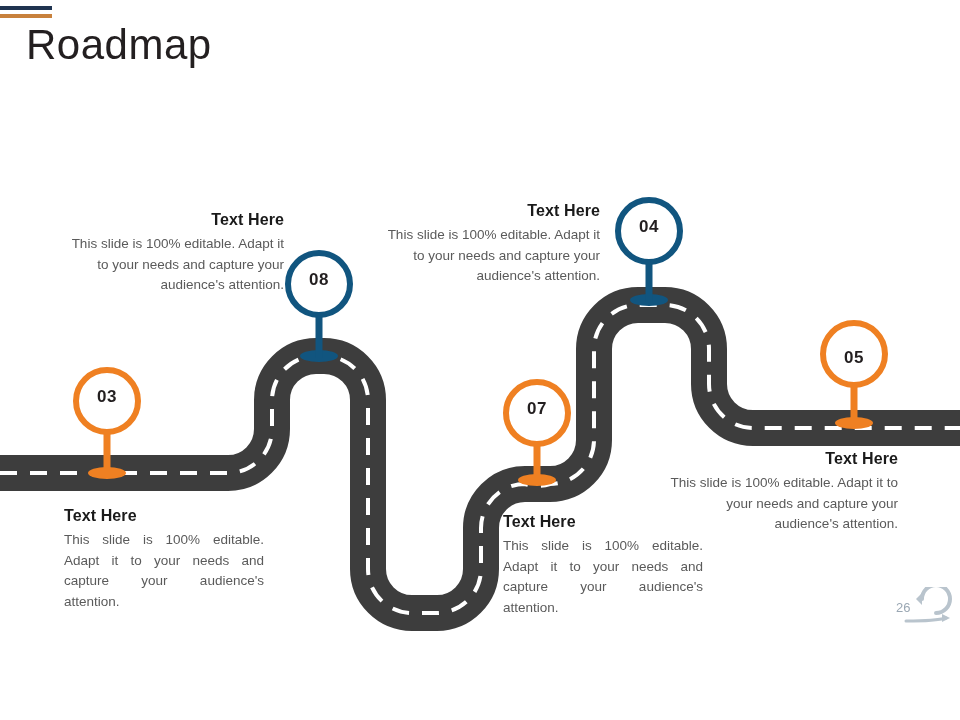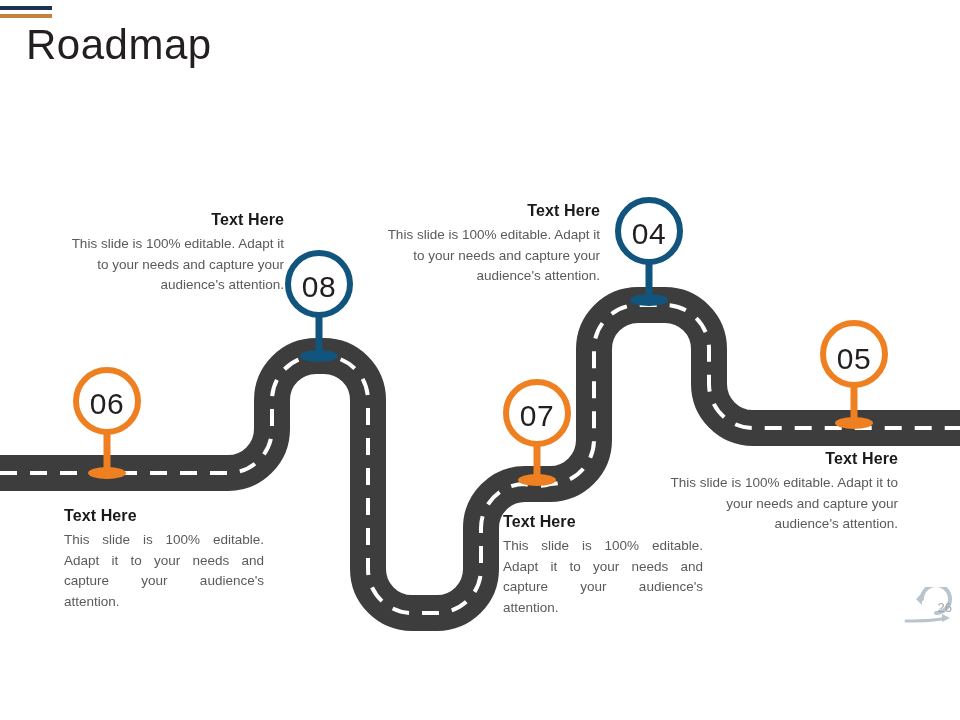--- a/index.html
+++ b/index.html
@@ -57,22 +57,22 @@
   
   .pin {
     position: absolute;
   }
   .pin-svg { display: block; }
   .pin-number {
     position: absolute;
     left: 0;
     width: 100%;
     text-align: center;
-    font-size: 30px;
-    font-weight: normal;
+    font-size: 17px;
+    font-weight: bold;
     color: #231f20;
     letter-spacing: 0.5px;
   }
 
   
   .text-block {
     position: absolute;
   }
   .tb-title {
     font-size: 16px;
@@ -98,21 +98,21 @@
     right: 8px;
     bottom: 4px;
     width: 56px;
     height: 44px;
   }
   #page-number-text {
     position: absolute;
     left: 0;
     top: 13px;
     width: 56px;
-    text-align: right;
+    text-align: left;
     font-size: 13px;
     color: #9aa7b3;
   }
 </style>
 </head>
 <body>
 
 <div id="slide">
 
   <div id="accent-bars">
@@ -173,21 +173,21 @@
              L 960,428" fill="none" stroke="#ffffff" stroke-width="4" stroke-dasharray="17 13" stroke-linecap="butt"></path>
   </svg>
 
   <div class="pin" style="left:71px; top:365px; width:72px; height:118px;">
     <svg class="pin-svg" width="72" height="118" viewBox="0 0 72 118">
       <ellipse cx="36" cy="108" rx="19" ry="6" fill="#ef8022"></ellipse>
       <rect x="32.5" y="62" width="7" height="48" fill="#ef8022"></rect>
       <path d="M 36,72 L 26,52 L 46,52 Z" fill="#ef8022"></path>
       <circle cx="36" cy="36" r="31" fill="#ffffff" stroke="#ef8022" stroke-width="6"></circle>
     </svg>
-    <div class="pin-number" style="top:22px;">06</div>
+    <div class="pin-number" style="top:22px;">03</div>
   </div>
 
   <div class="pin" style="left:283px; top:248px; width:72px; height:118px;">
     <svg class="pin-svg" width="72" height="118" viewBox="0 0 72 118">
       <ellipse cx="36" cy="108" rx="19" ry="6" fill="#11557f"></ellipse>
       <rect x="32.5" y="62" width="7" height="48" fill="#11557f"></rect>
       <path d="M 36,72 L 26,52 L 46,52 Z" fill="#11557f"></path>
       <circle cx="36" cy="36" r="31" fill="#ffffff" stroke="#11557f" stroke-width="6"></circle>
     </svg>
     <div class="pin-number" style="top:22px;">08</div>
@@ -213,21 +213,21 @@
     <div class="pin-number" style="top:22px;">04</div>
   </div>
 
   <div class="pin" style="left:818px; top:318px; width:72px; height:115px;">
     <svg class="pin-svg" width="72" height="115" viewBox="0 0 72 115">
       <ellipse cx="36" cy="105" rx="19" ry="6" fill="#ef8022"></ellipse>
       <rect x="32.5" y="62" width="7" height="45" fill="#ef8022"></rect>
       <path d="M 36,72 L 26,52 L 46,52 Z" fill="#ef8022"></path>
       <circle cx="36" cy="36" r="31" fill="#ffffff" stroke="#ef8022" stroke-width="6"></circle>
     </svg>
-    <div class="pin-number" style="top:24px;">05</div>
+    <div class="pin-number" style="top:30px;">05</div>
   </div>
 
   <div class="text-block align-left" style="left:64px; top:507px; width:200px;">
     <div class="tb-title">Text Here</div>
     <div class="tb-body">This slide is 100% editable. Adapt it to your needs and capture your audience's attention.</div>
   </div>
 
   <div class="text-block align-right" style="left:62px; top:211px; width:222px;">
     <div class="tb-title">Text Here</div>
     <div class="tb-body">This slide is 100% editable. Adapt it to your needs and capture your audience's attention.</div>

